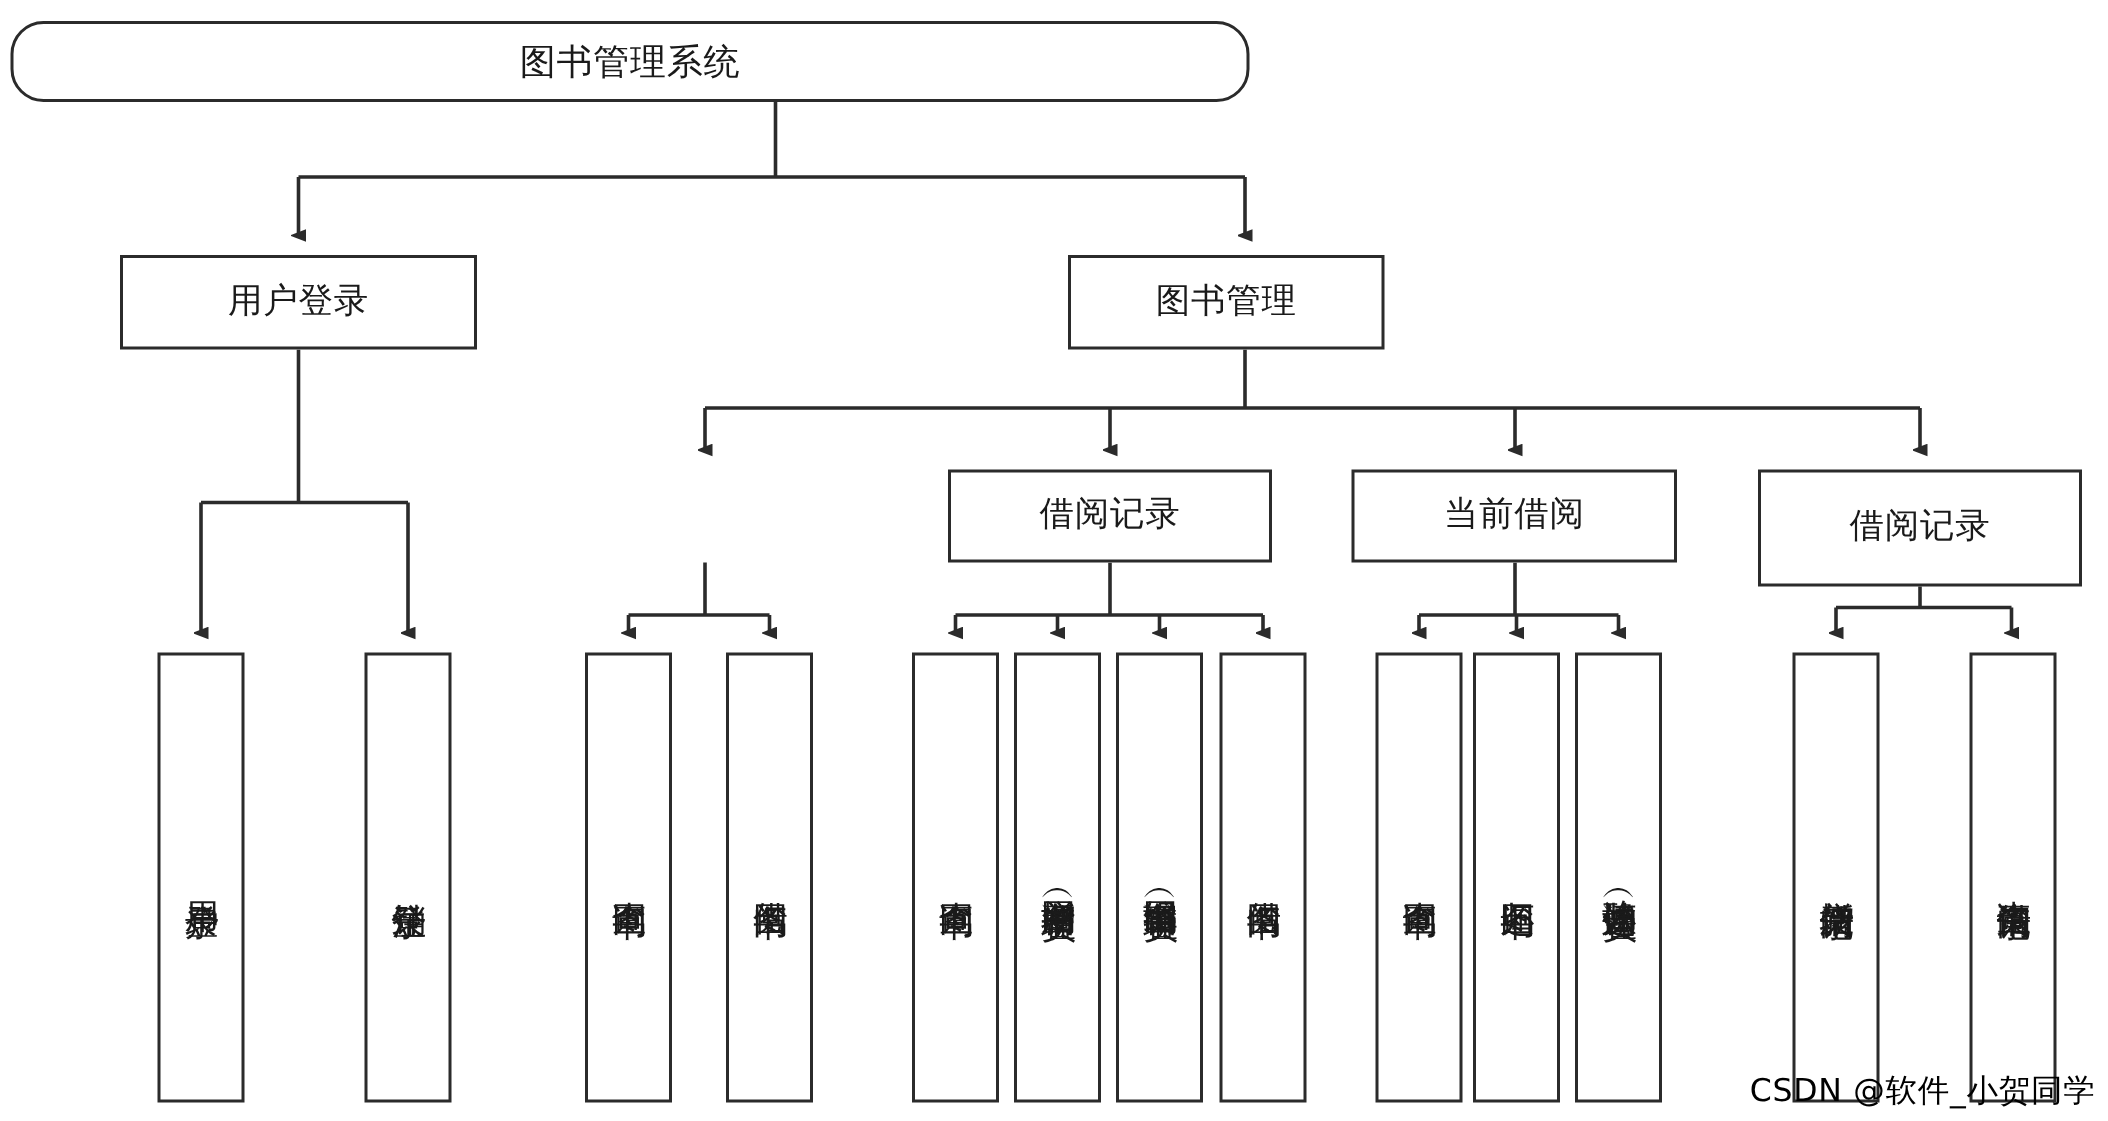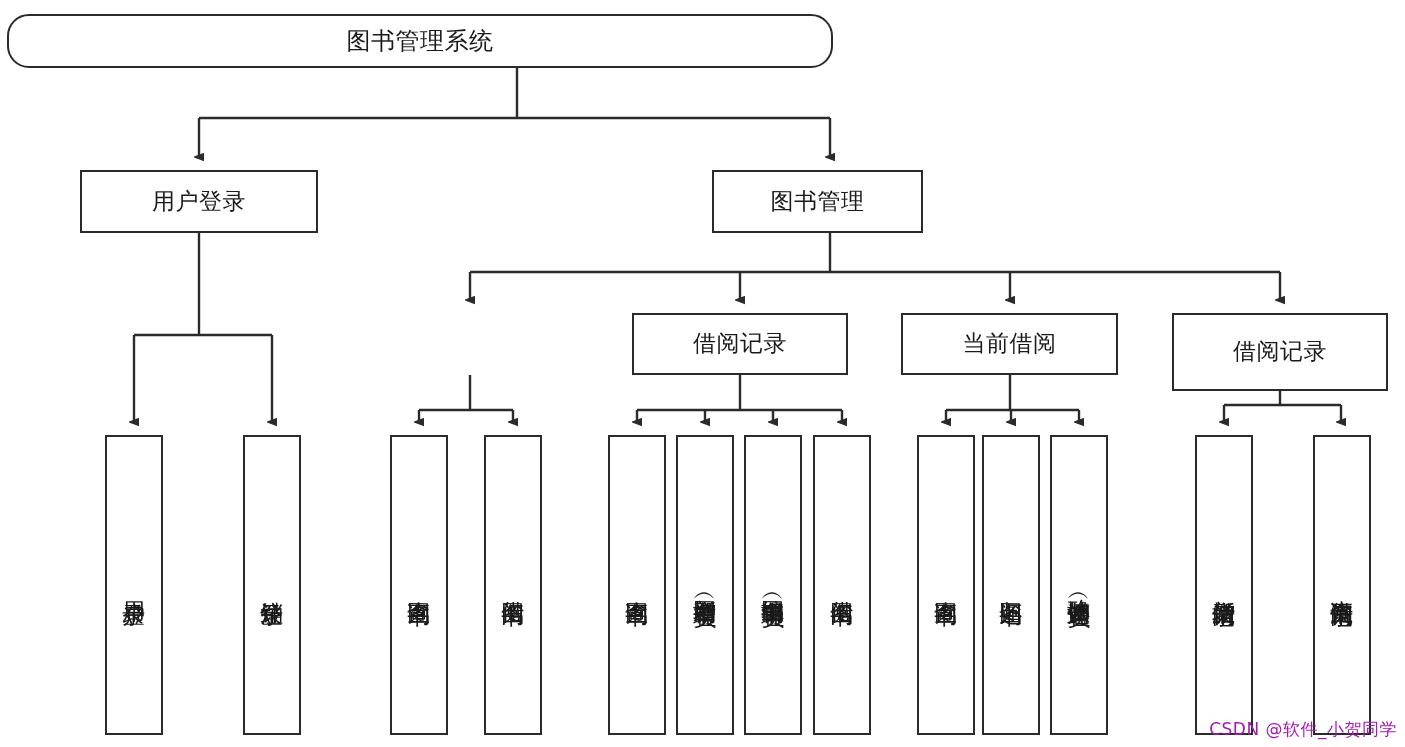--- a/index.html
+++ b/index.html
@@ -57,22 +57,22 @@
   .node-v .vtext {
     writing-mode: vertical-rl;
     text-orientation: upright;
     display: block;
     white-space: nowrap;
   }
   .watermark {
     position: absolute;
     right: 8px;
     bottom: 6px;
-    font-size: 17px;
-    color: #a21caf;
+    font-size: 21px;
+    color: #000000;
     letter-spacing: 0.5px;
     white-space: nowrap;
   }
 </style>
 </head>
 <body>
 
 <div id="canvas">
 
   <svg class="edges" viewBox="0 0 1405 747">

